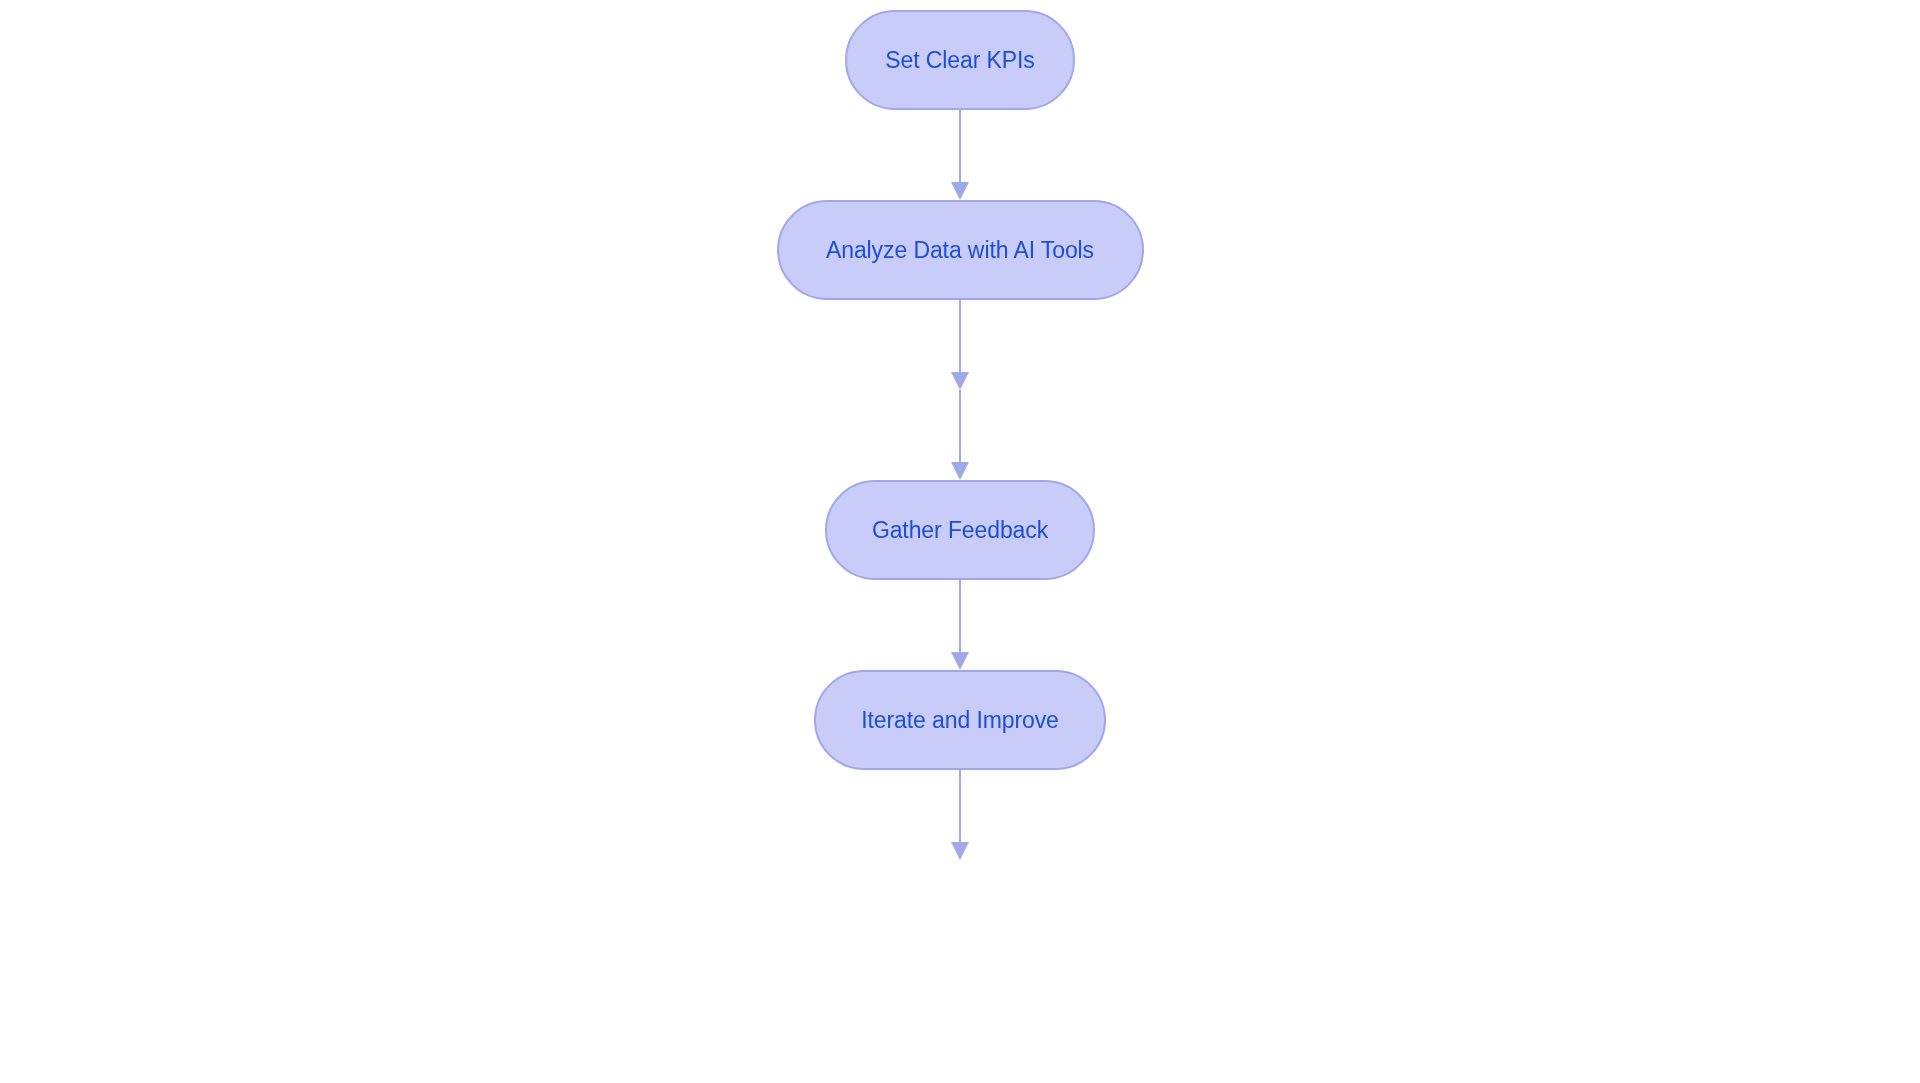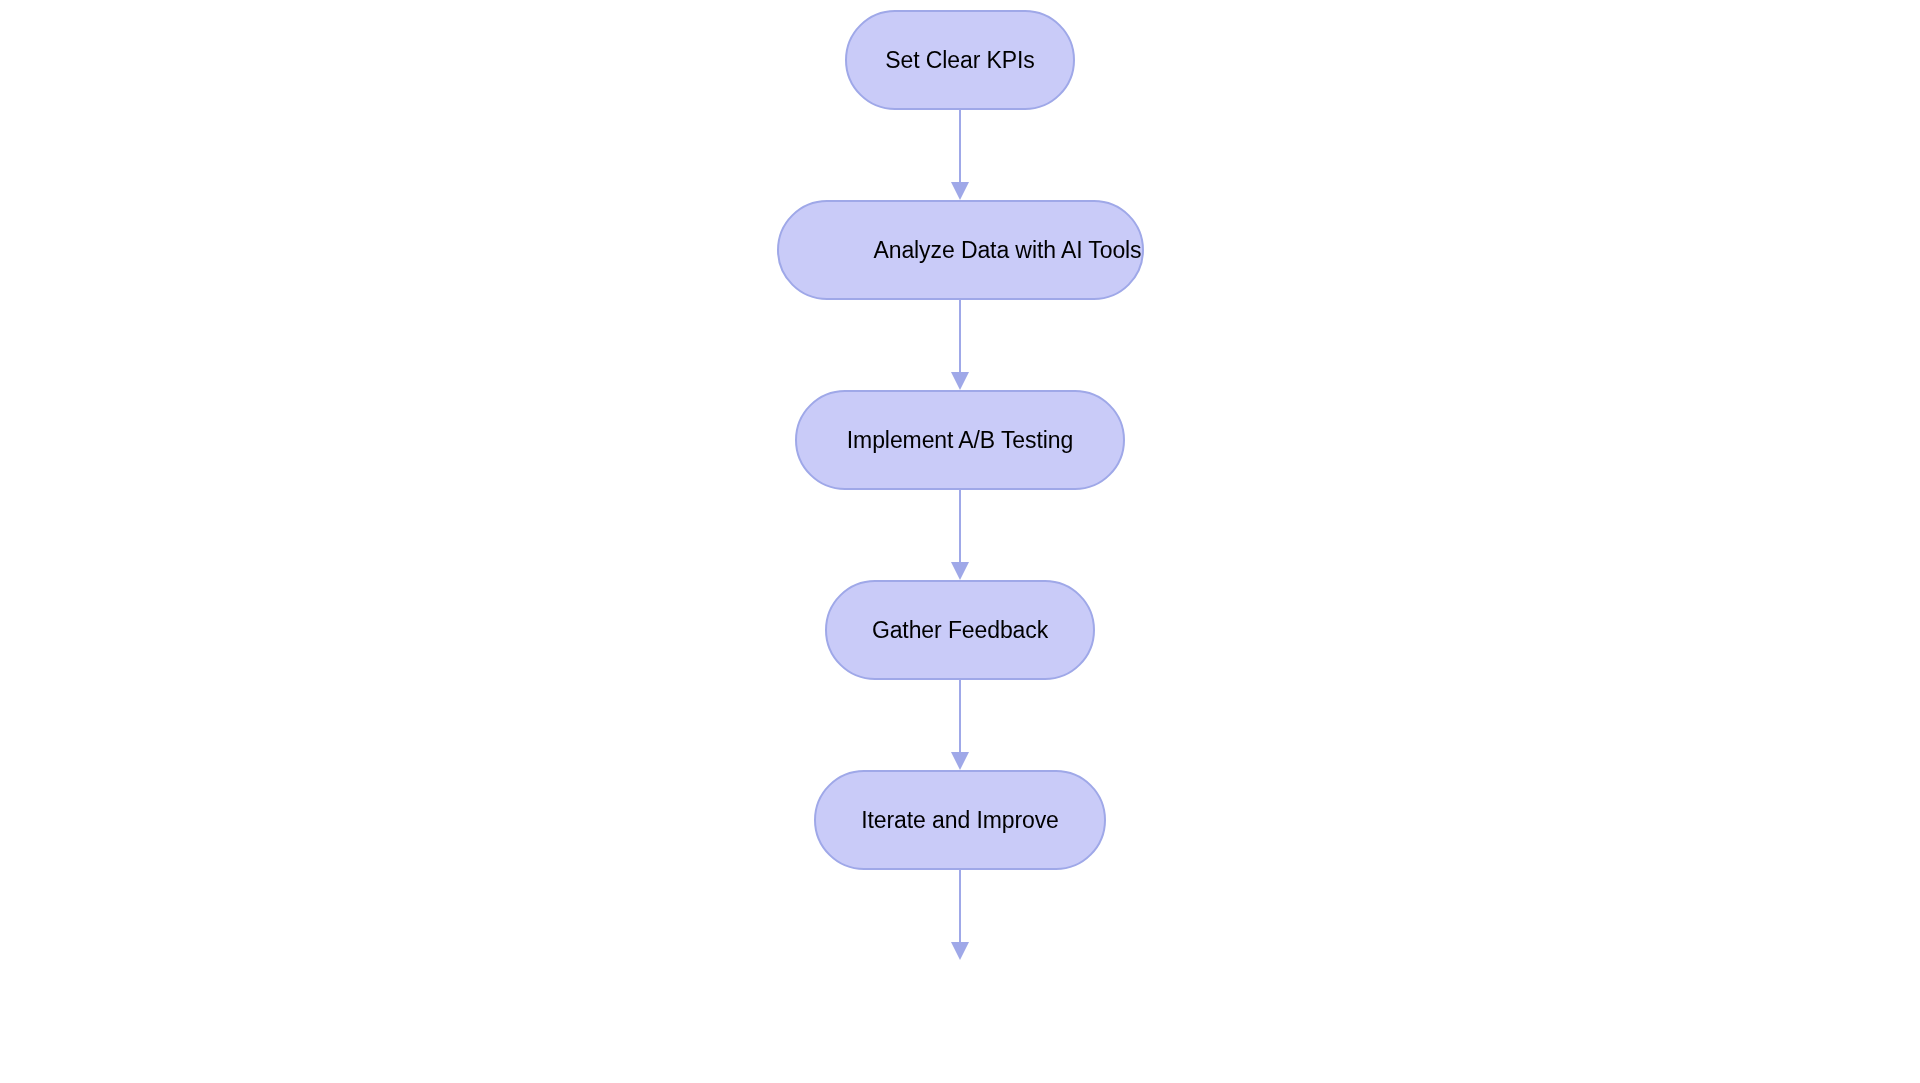--- a/index.html
+++ b/index.html
@@ -42,32 +42,32 @@
     background: #c9cbf8;
     border: 2px solid #9fa8e8;
     border-radius: 50px;
     display: flex;
     align-items: center;
     justify-content: center;
     flex: 0 0 auto;
   }
 
   .node-label {
-    color: #000000;
+    color: #1d4ed8;
     font-family: "Liberation Sans", sans-serif;
     font-size: 23px;
     font-weight: 400;
     letter-spacing: -0.1px;
     line-height: 1;
     white-space: nowrap;
     user-select: none;
   }
 
   .node-1 { width: 230px; }
-  .node-2 { width: 367px; justify-content: flex-end; }
+  .node-2 { width: 367px; }
   .node-3 { width: 330px; }
   .node-4 { width: 270px; }
   .node-5 { width: 292px; align-items: center; }
   .node-6 { width: 210px; }
 
   .connector {
     position: relative;
     width: 24px;
     height: 90px;
     flex: 0 0 auto;
@@ -112,23 +112,20 @@
 
     <div class="node node-2">
       <span class="node-label">Analyze Data with AI Tools</span>
     </div>
 
     <div class="connector">
       <div class="connector-line"></div>
       <div class="connector-head"></div>
     </div>
 
-    <div class="node node-3">
-      <span class="node-label">Implement A/B Testing</span>
-    </div>
 
     <div class="connector">
       <div class="connector-line"></div>
       <div class="connector-head"></div>
     </div>
 
     <div class="node node-4">
       <span class="node-label">Gather Feedback</span>
     </div>
 

